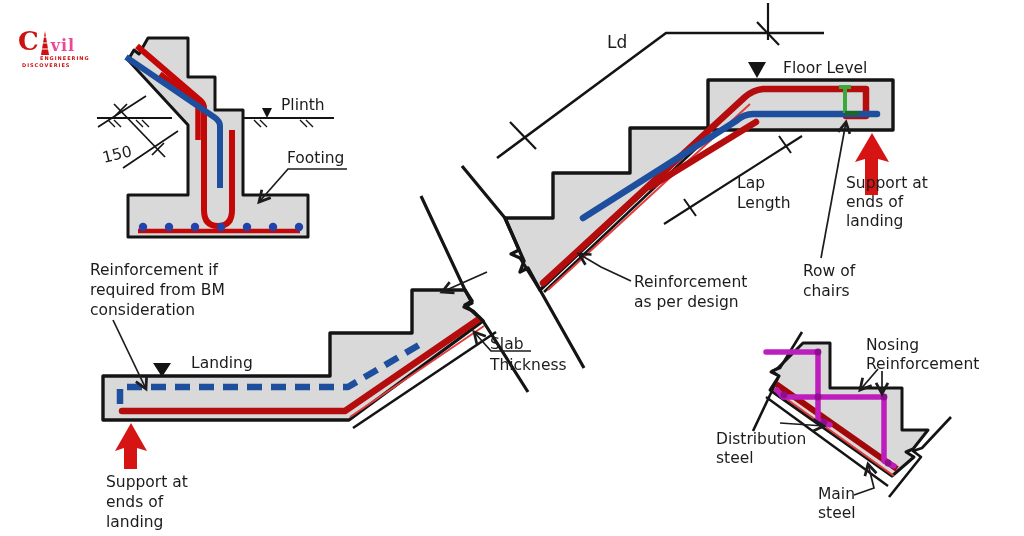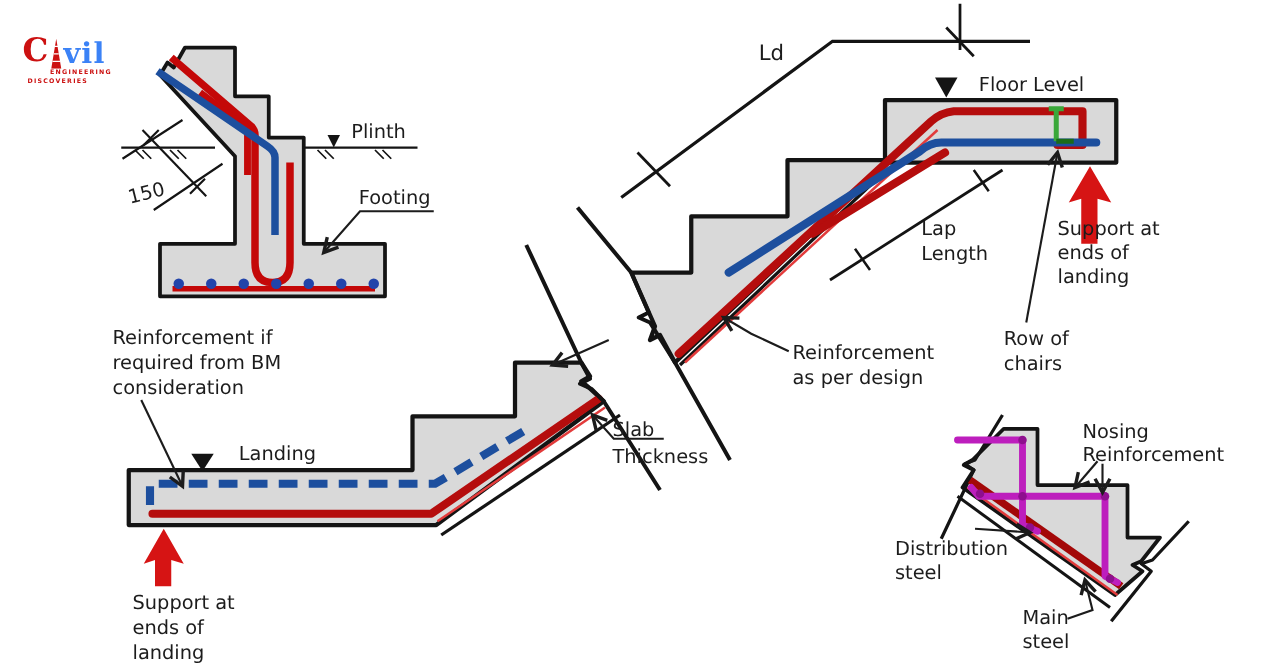--- a/index.html
+++ b/index.html
@@ -5,21 +5,21 @@
   html,body{margin:0;padding:0;background:#ffffff;}
   .canvas{position:relative;width:1024px;height:536px;background:#ffffff;overflow:hidden;
           font-family:"DejaVu Sans",sans-serif;}
   .diagram-svg{position:absolute;left:0;top:0;}
   svg text{font-family:"DejaVu Sans",sans-serif;font-size:15.5px;fill:#1c1c1c;}
   svg text.big{font-size:17px;}
   
   .logo{position:absolute;left:18px;top:28px;width:80px;line-height:1;}
   .logo-row{display:flex;align-items:flex-end;height:26px;}
   .logo-c{color:#cc1111;font-weight:bold;font-size:26px;font-family:"DejaVu Serif",serif;}
-  .logo-rest{color:#3b82f6;font-weight:bold;font-size:23px;font-family:"DejaVu Serif",serif;letter-spacing:1px;}
+  .logo-rest{color:#ec4899;font-weight:bold;font-size:16px;font-family:"DejaVu Serif",serif;letter-spacing:1px;}
   .logo-tower{margin:0 1px -1px 1px;}
   .logo-sub{color:#cc1111;font-size:5px;font-weight:bold;letter-spacing:1px;margin:2px 0 0 22px;}
   .logo-sub2{color:#cc1111;font-size:5px;font-weight:bold;letter-spacing:1px;margin:2px 0 0 4px;}
 </style>
 </head>
 <body>
 
 <div class="canvas">
 
   <div class="logo">

